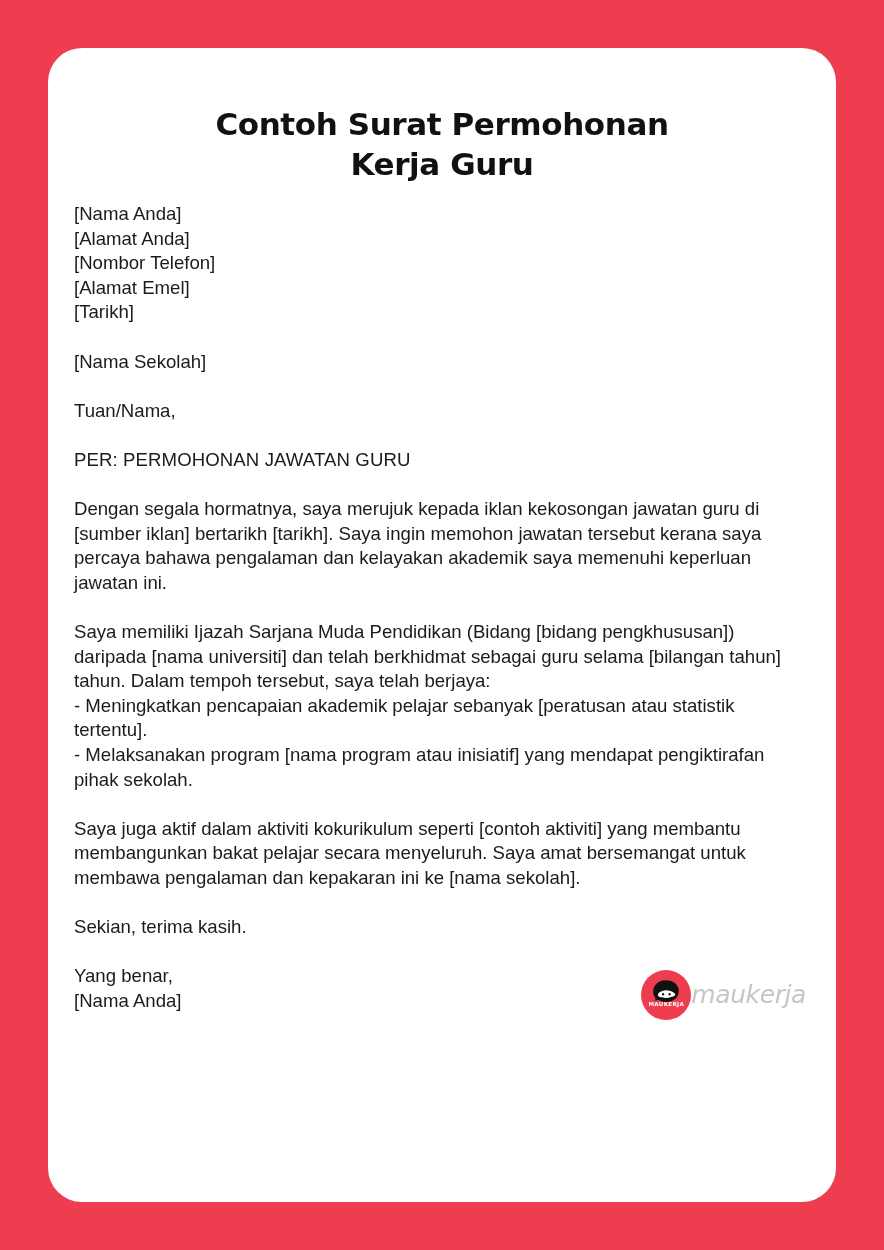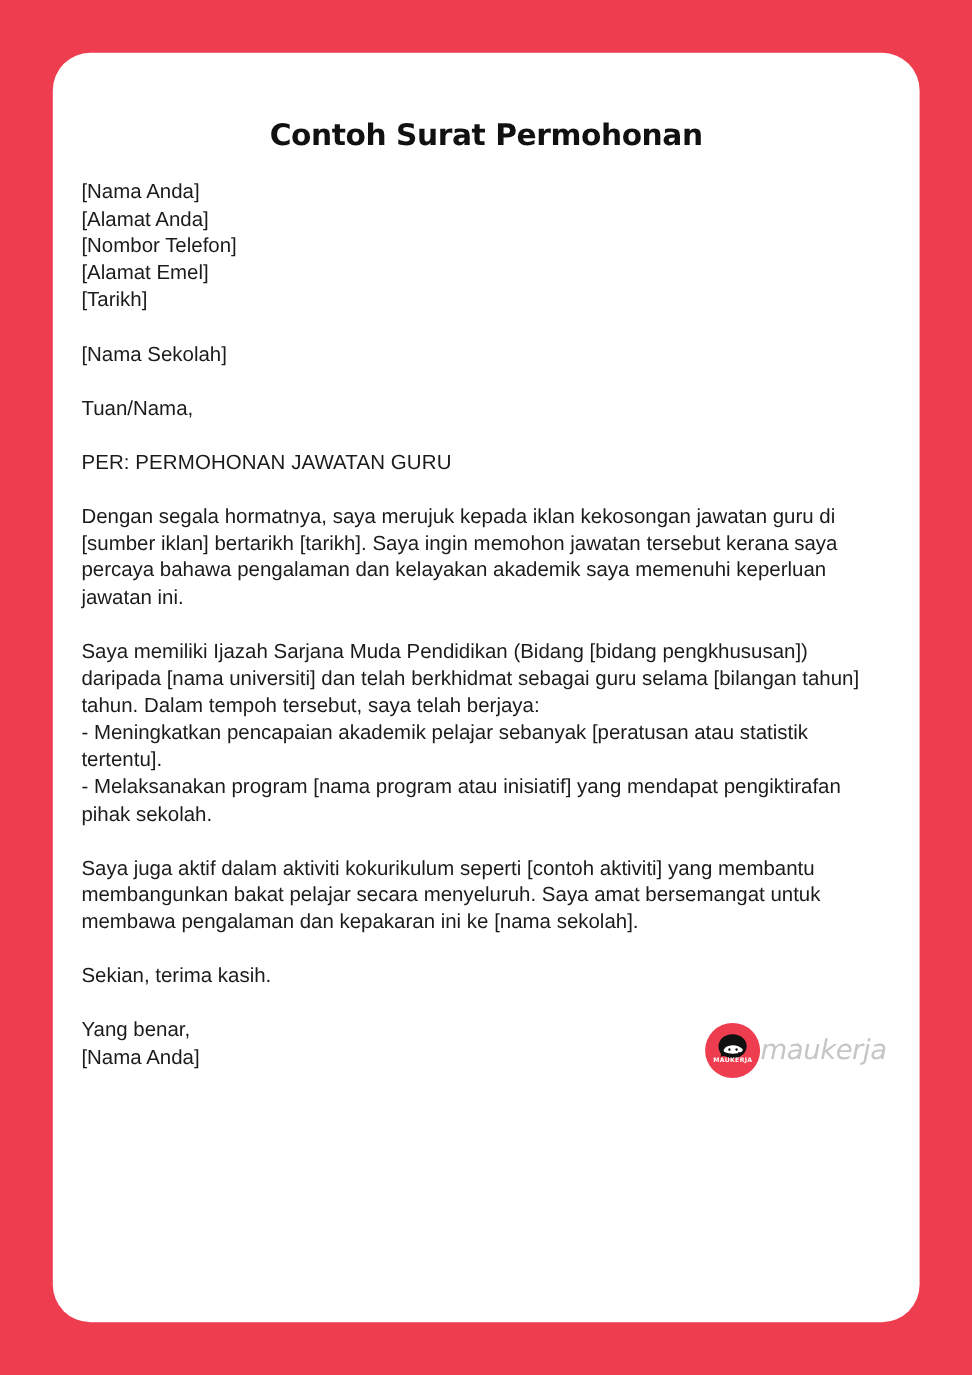--- a/index.html
+++ b/index.html
@@ -30,21 +30,21 @@
     width: 788px;
     height: 1154px;
     background: #ffffff;
     border-radius: 34px;
     padding: 56px 26px 20px 26px;
   }
 
   .letter-title {
     font-family: "DejaVu Sans", sans-serif;
     font-weight: bold;
-    font-size: 27px;
+    font-size: 31px;
     line-height: 40px;
     letter-spacing: -0.4px;
     text-align: center;
     color: #111111;
     padding: 0 30px;
     margin-bottom: 18px;
   }
 
   .letter-body {
     color: #1b1b1b;
@@ -124,20 +124,21 @@
 </style>
 </head>
 <body>
 
 <div class="page">
 
   <div class="letter-card">
 
     <div class="letter-title">
       <span class="line">Contoh Surat Permohonan</span>
+      <span class="line">Kerja Guru</span>
     </div>
 
     <div class="letter-body">
 
       <div class="block">
         <span class="line">[Nama Anda]</span>
         <span class="line">[Alamat Anda]</span>
         <span class="line">[Nombor Telefon]</span>
         <span class="line">[Alamat Emel]</span>
         <span class="line">[Tarikh]</span>

